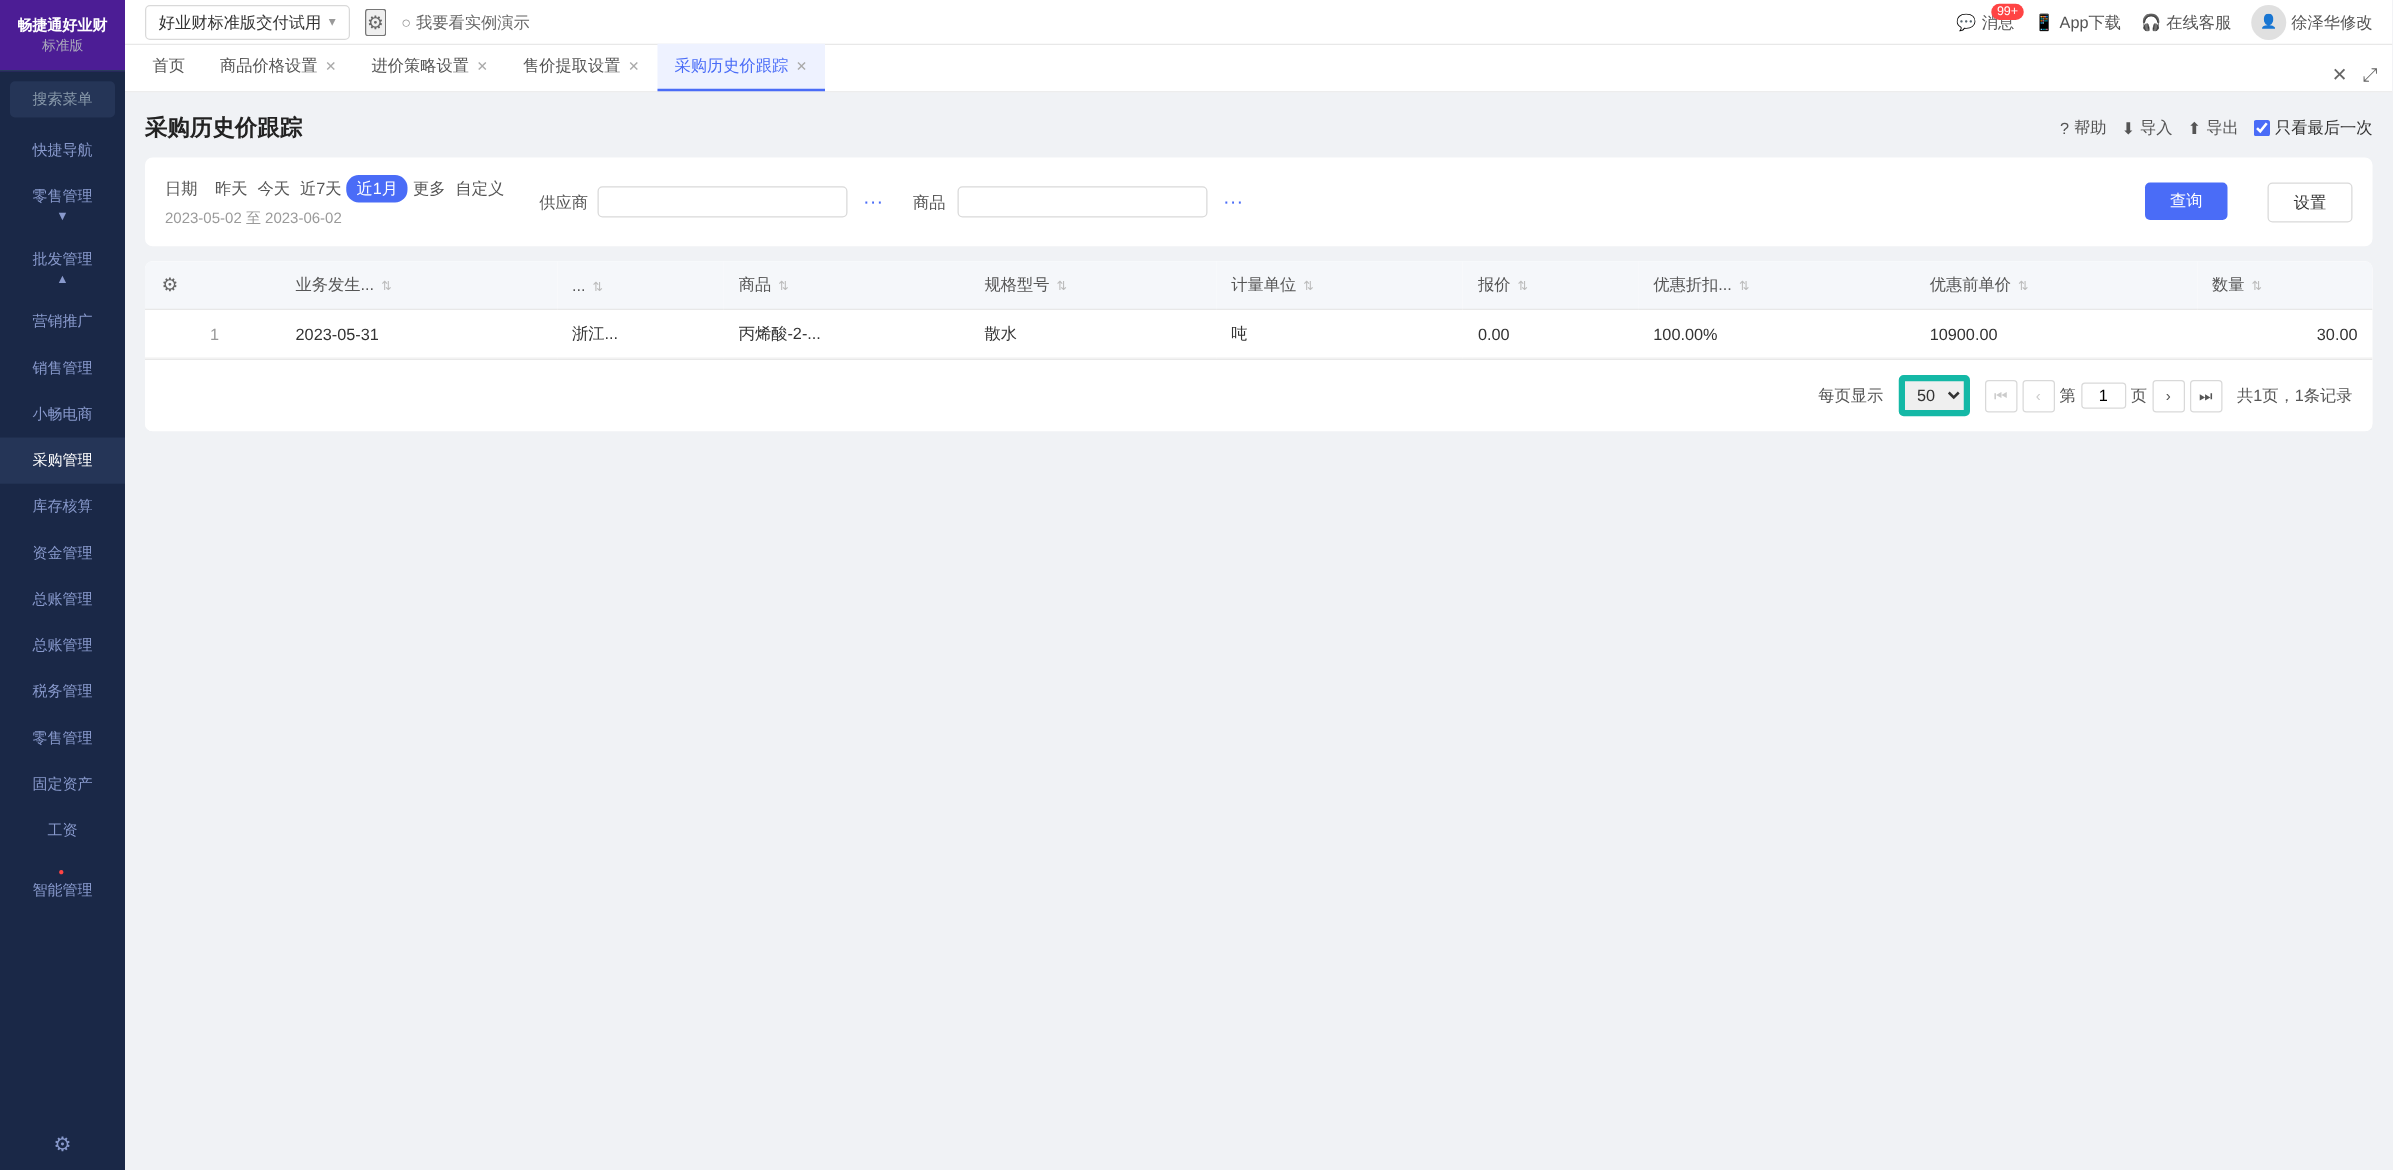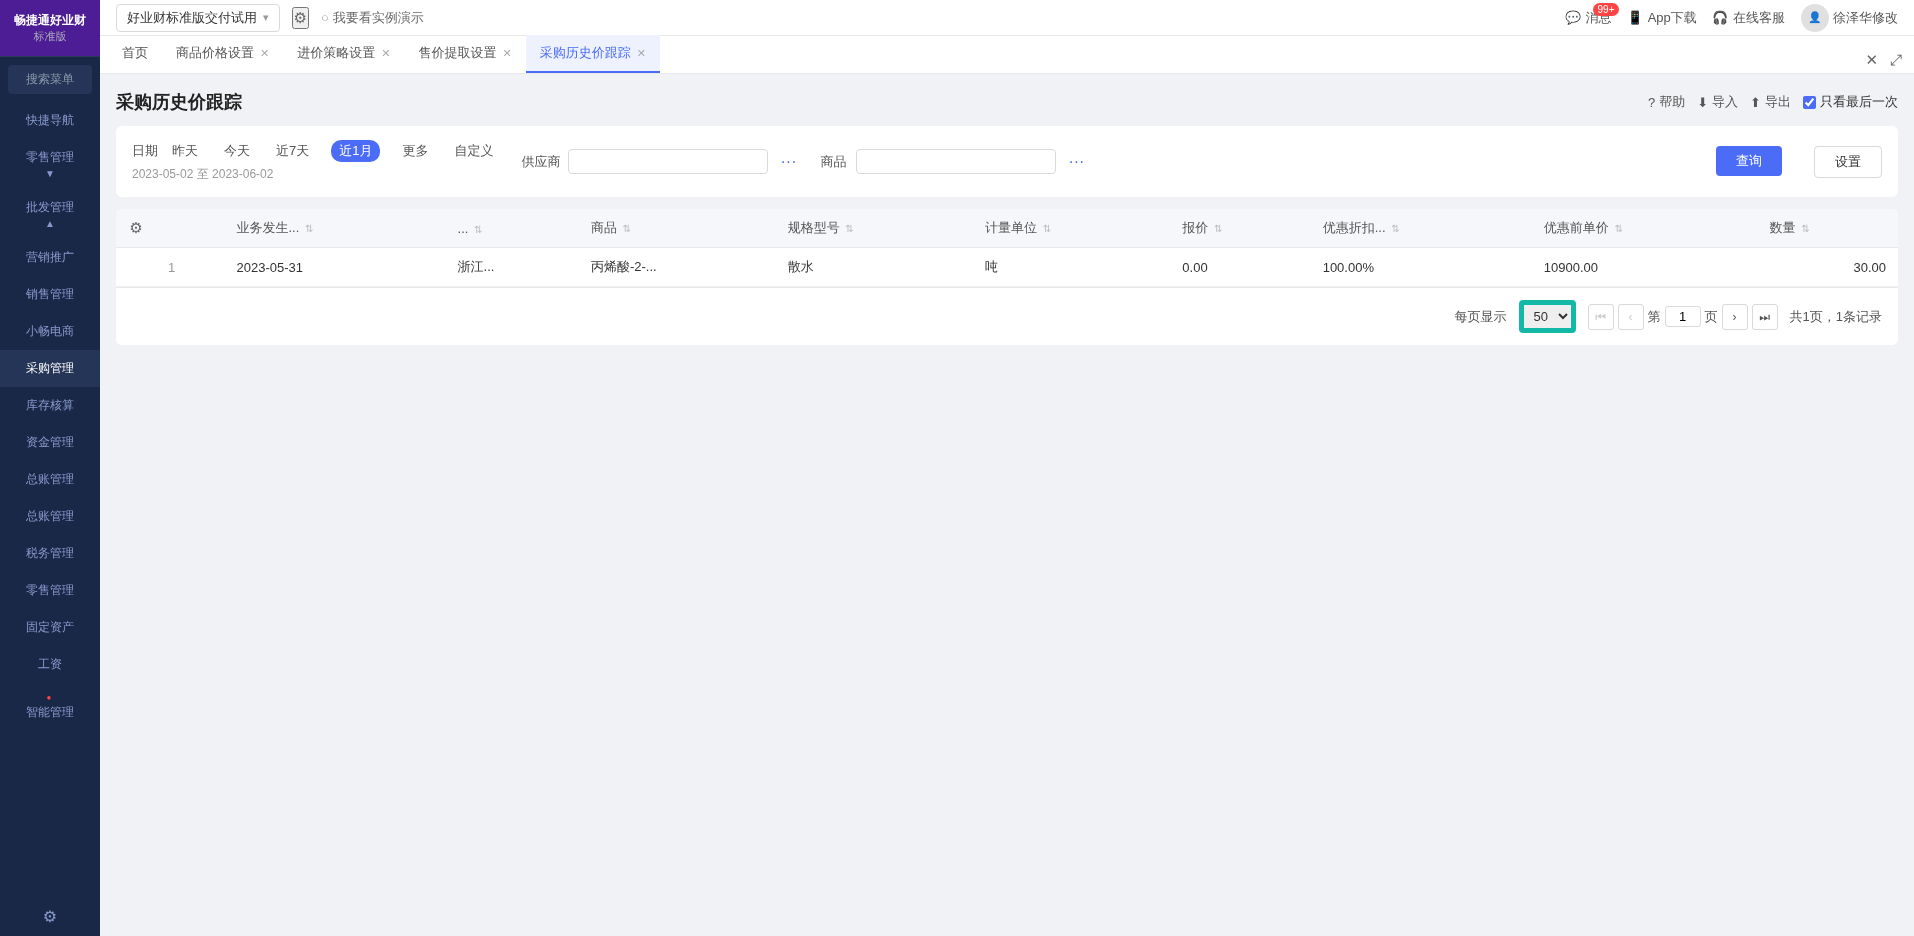--- a/index.html
+++ b/index.html
@@ -52,21 +52,21 @@
     .page-actions .action-item { display: flex; align-items: center; gap: 4px; color: #555; font-size: 13px; cursor: pointer; }
     .checkbox-label { display: flex; align-items: center; gap: 4px; font-size: 13px; color: #333; cursor: pointer; }
     .checkbox-label input { accent-color: #4a6cf7; }
 
     
     .filter-area { background: #fff; border-radius: 6px; padding: 14px 16px; margin-bottom: 12px; }
     .filter-row { display: flex; align-items: center; gap: 24px; }
     .filter-item { display: flex; align-items: flex-start; flex-direction: column; gap: 2px; }
     .filter-item-row { display: flex; align-items: center; gap: 8px; }
     .filter-label { color: #555; font-size: 13px; min-width: 28px; }
-    .date-options { display: flex; align-items: center; gap: 18px; }
+    .date-options { display: flex; align-items: center; gap: 0; }
     .date-option { color: #555; font-size: 13px; cursor: pointer; padding: 2px 4px; border-radius: 3px; }
     .date-option.active { background: #4a6cf7; color: #fff; border-radius: 10px; padding: 2px 8px; }
     .date-range { color: #999; font-size: 12px; margin-top: 2px; }
     .filter-input { border: 1px solid #d9d9d9; border-radius: 4px; padding: 4px 8px; font-size: 13px; color: #333; min-width: 200px; outline: none; }
     .filter-dots { color: #4a6cf7; font-size: 16px; cursor: pointer; margin-left: 4px; }
     .filter-actions { margin-left: auto; display: flex; gap: 8px; align-items: flex-start; }
     .btn-primary { background: #4a6cf7; color: #fff; border: none; border-radius: 4px; padding: 6px 20px; font-size: 13px; cursor: pointer; }
     .btn-default { background: #fff; color: #333; border: 1px solid #d9d9d9; border-radius: 4px; padding: 6px 20px; font-size: 13px; cursor: pointer; margin-left: 24px; }
 
     

